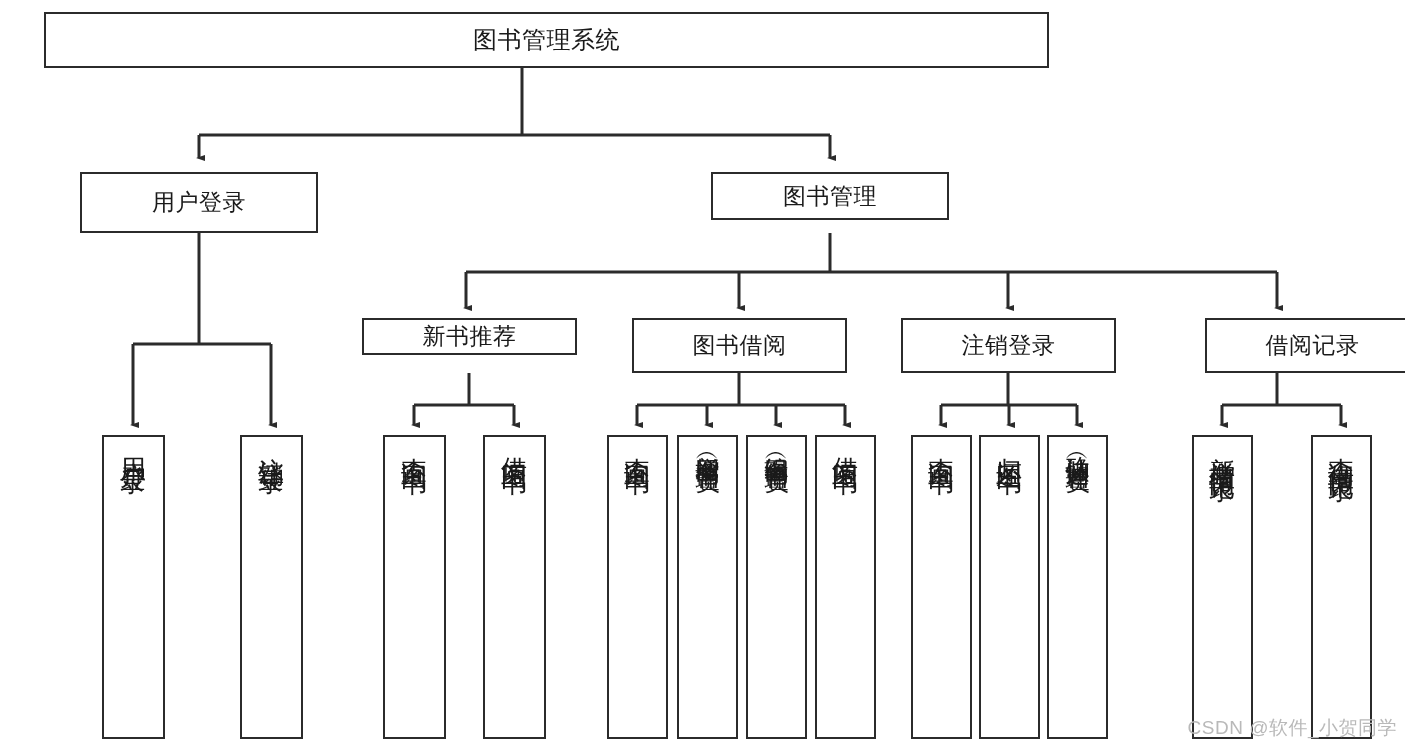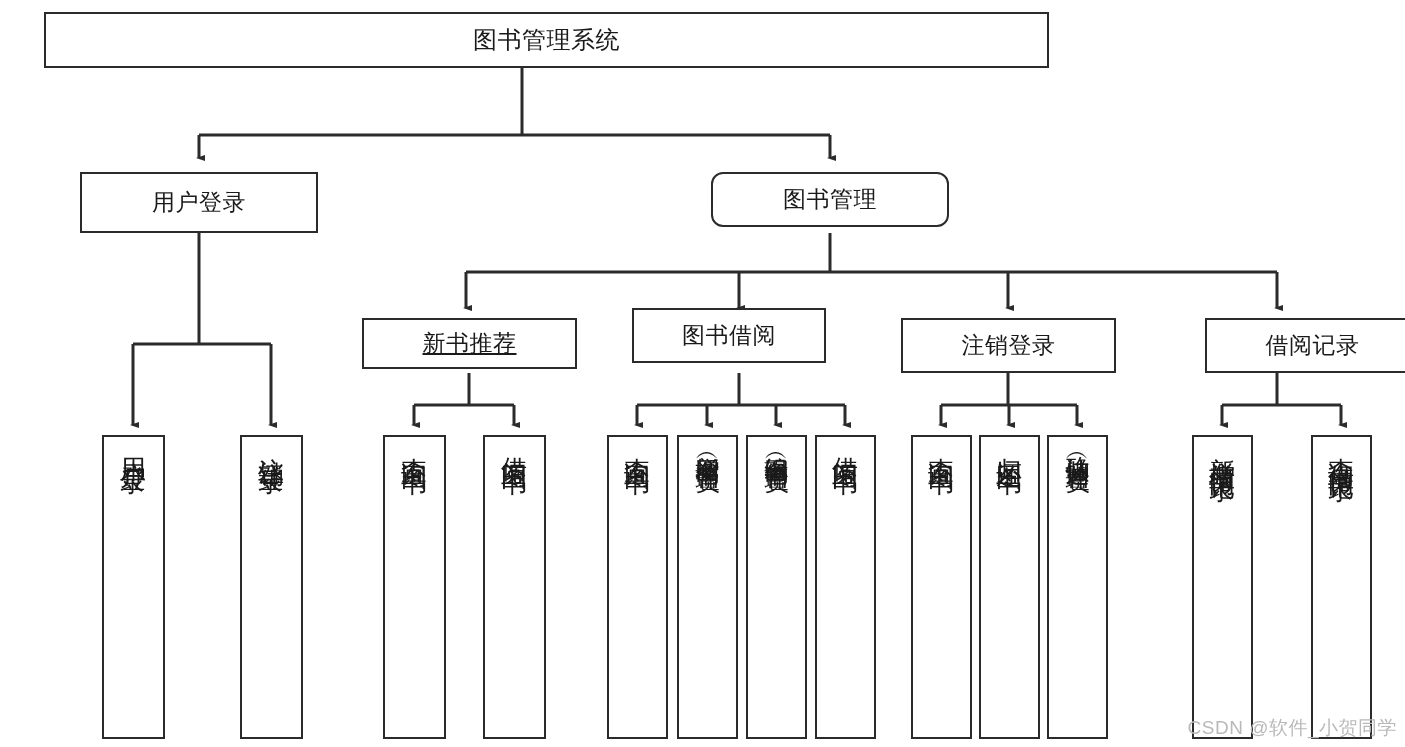--- a/index.html
+++ b/index.html
@@ -130,28 +130,28 @@
     </g>
   </svg>
 
   <div class="node horiz root" style="left:16px; top:12px; width:1005px; height:56px;margin-left:28px;">
     <span class="label">图书管理系统</span>
   </div>
 
   <div class="node horiz" style="left:80px; top:172px; width:238px; height:61px;">
     <span class="label">用户登录</span>
   </div>
-  <div class="node horiz" style="left:711px; top:172px; width:238px; height:55px;border-radius:12px;">
+  <div class="node horiz" style="left:711px; top:172px; width:238px; height:48px;">
     <span class="label">图书管理</span>
   </div>
 
-  <div class="node horiz" style="left:362px; top:318px; width:215px; height:51px;text-decoration:underline;">
+  <div class="node horiz" style="left:362px; top:318px; width:215px; height:37px;">
     <span class="label">新书推荐</span>
   </div>
-  <div class="node horiz" style="left:632px; top:308px; width:194px; height:55px;">
+  <div class="node horiz" style="left:632px; top:318px; width:215px; height:55px;">
     <span class="label">图书借阅</span>
   </div>
   <div class="node horiz" style="left:901px; top:318px; width:215px; height:55px;">
     <span class="label">注销登录</span>
   </div>
   <div class="node horiz" style="left:1170px; top:318px; width:215px; height:55px;margin-left:35px;">
     <span class="label">借阅记录</span>
   </div>
 
   <div class="node vert" style="left:102px; top:435px; width:63px; height:304px;">

